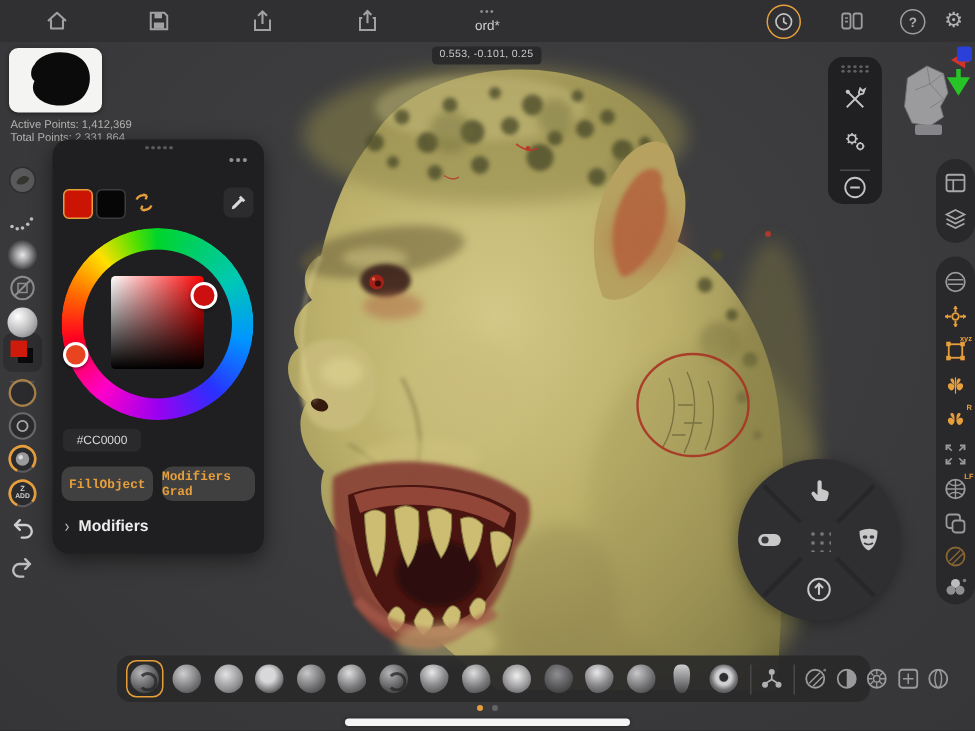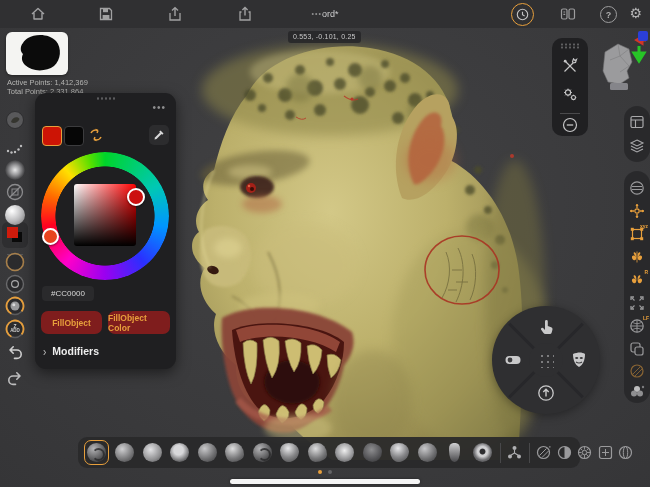--- a/index.html
+++ b/index.html
@@ -4,21 +4,21 @@
 <style>
   html,body{margin:0;padding:0;background:#232325;}
   #app{position:relative;width:650px;height:487px;overflow:hidden;
        font-family:"Liberation Sans",sans-serif;background:#3b3b3d;-webkit-user-select:none;user-select:none;}
   svg{display:block;}
 
   
   #topbar{position:absolute;left:0;top:0;width:650px;height:28px;background:#303032;
           display:flex;align-items:center;z-index:40;}
   .tb-ic{position:absolute;top:6px;width:16px;height:16px;opacity:.85;}
-  #title-stack{position:absolute;left:0;right:0;top:0;height:28px;display:flex;
+  #title-stack{position:absolute;left:0;right:0;top:0;height:28px;display:flex;flex-direction:column;
                align-items:center;justify-content:center;gap:0;}
   #mt-dots{color:#8f8f90;font-size:7px;letter-spacing:1px;line-height:6px;}
   #doc-title{color:#cfcfd0;font-size:9px;line-height:10px;}
   #history-ring{position:absolute;right:116px;top:3px;width:21px;height:21px;border:1.5px solid #E79F3C;
                 border-radius:50%;display:flex;align-items:center;justify-content:center;}
   #help-badge{position:absolute;right:33px;top:6px;width:15px;height:15px;border:1.3px solid #9d9d9e;border-radius:50%;
               color:#aeaeae;font-size:9px;font-weight:bold;display:flex;align-items:center;justify-content:center;}
   #gear-glyph{position:absolute;right:8px;top:4px;color:#b3b3b4;font-size:14px;line-height:18px;}
 
   
@@ -53,22 +53,22 @@
      background:conic-gradient(from 0deg,#00d42a,#00c8b4 60deg,#0096ff 100deg,#2a30ff 140deg,#9a00f0 180deg,#ff00c8 220deg,#ff0020 260deg,#ff6a00 290deg,#ffe000 320deg,#55e000 345deg,#00d42a);
      -webkit-mask:radial-gradient(closest-side,transparent 77%,#000 78%);
              mask:radial-gradient(closest-side,transparent 77%,#000 78%);}
   #sv-square{position:absolute;left:33px;top:32px;width:62px;height:62px;border-radius:3px;
      background:linear-gradient(to top,#000,rgba(0,0,0,0)),linear-gradient(to right,#fff,#f00);}
   .handle{position:absolute;border:2px solid #fff;border-radius:50%;box-shadow:0 1px 2px rgba(0,0,0,.5);}
   #ring-handle{left:1px;top:76px;width:13px;height:13px;background:#e8441f;}
   #sv-handle{left:86px;top:36px;width:14px;height:14px;background:#cc0f0f;}
   #hexchip{position:absolute;left:7px;top:193px;width:52px;height:15px;background:#2a2a2c;border-radius:4px;
            color:#d8d8d8;font-size:8px;line-height:15px;text-align:center;}
-  .cp-btn{position:absolute;top:218px;height:23px;background:#7f1d1d;border-radius:7px;color:#E79F3C;
-          font-size:8.5px;font-weight:bold;display:flex;align-items:center;justify-content:center;}
+  .cp-btn{position:absolute;top:218px;height:23px;background:#404040;border-radius:7px;color:#E79F3C;
+          font-size:8.5px;font-weight:bold;display:flex;align-items:center;justify-content:center;font-family:Liberation Mono, monospace;}
   #btn-fill{left:6px;width:61px;}
   #btn-fillgrad{left:73px;width:62px;}
   #modifiers{position:absolute;left:8px;top:252px;display:flex;align-items:center;gap:6px;color:#ededed;}
   #mod-chev{font-size:10px;color:#b9b9b9;transform:scaleY(1.2);}
   #mod-label{font-size:10.5px;font-weight:bold;}
 
   
   .ltool{position:absolute;left:5px;width:20px;height:20px;z-index:15;}
   #color-tile{position:absolute;left:2px;top:194px;width:26px;height:26px;background:#2e2e30;border-radius:6px;z-index:14;}
   #color-tile .blk{position:absolute;left:10px;top:10px;width:10px;height:10px;background:#0a0a0a;}
@@ -347,21 +347,21 @@
 
       <div id="wheel">
         <div id="hue-ring"></div>
         <div id="sv-square"></div>
         <div id="ring-handle" class="handle"></div>
         <div id="sv-handle" class="handle"></div>
       </div>
 
       <div id="hexchip">#CC0000</div>
       <div id="btn-fill" class="cp-btn">FillObject</div>
-      <div id="btn-fillgrad" class="cp-btn">FillObject Color</div>
+      <div id="btn-fillgrad" class="cp-btn">Modifiers Grad</div>
 
       <div id="modifiers">
         <span id="mod-chev">›</span>
         <span id="mod-label">Modifiers</span>
       </div>
     </div>
 
     <svg class="ltool" style="top:82px" viewBox="0 0 20 20">
       <circle cx="10" cy="10" r="8.5" fill="#59595b"></circle>
       <circle cx="10" cy="10" r="8.5" fill="none" stroke="#2e2e30" stroke-width="1"></circle>

